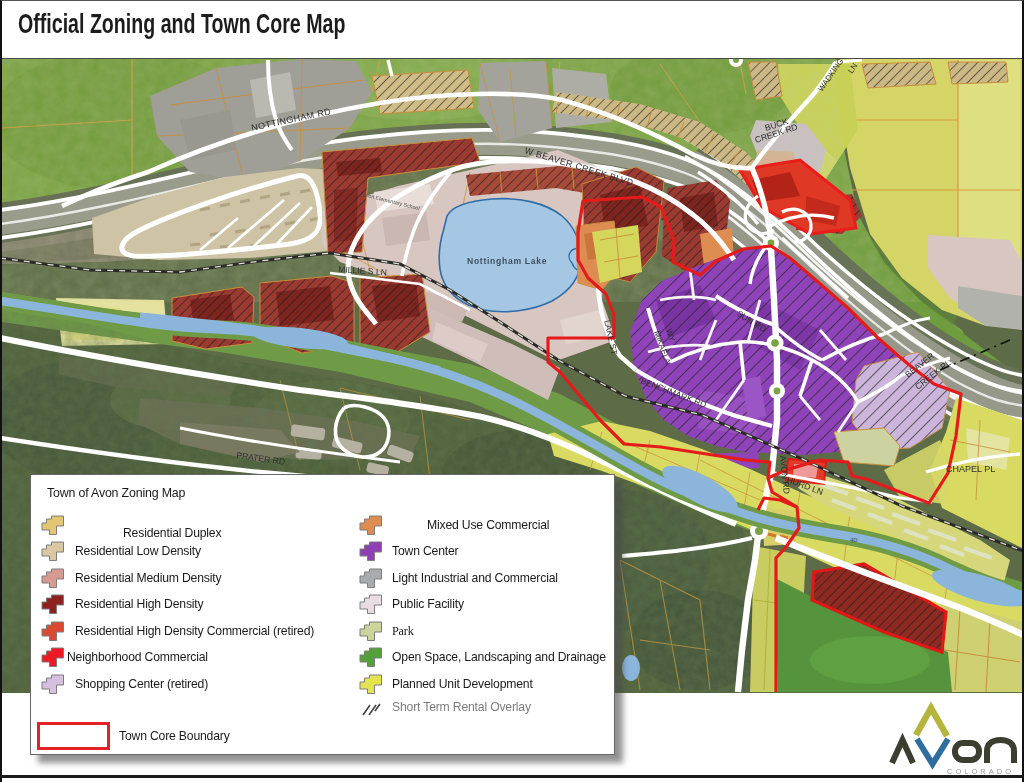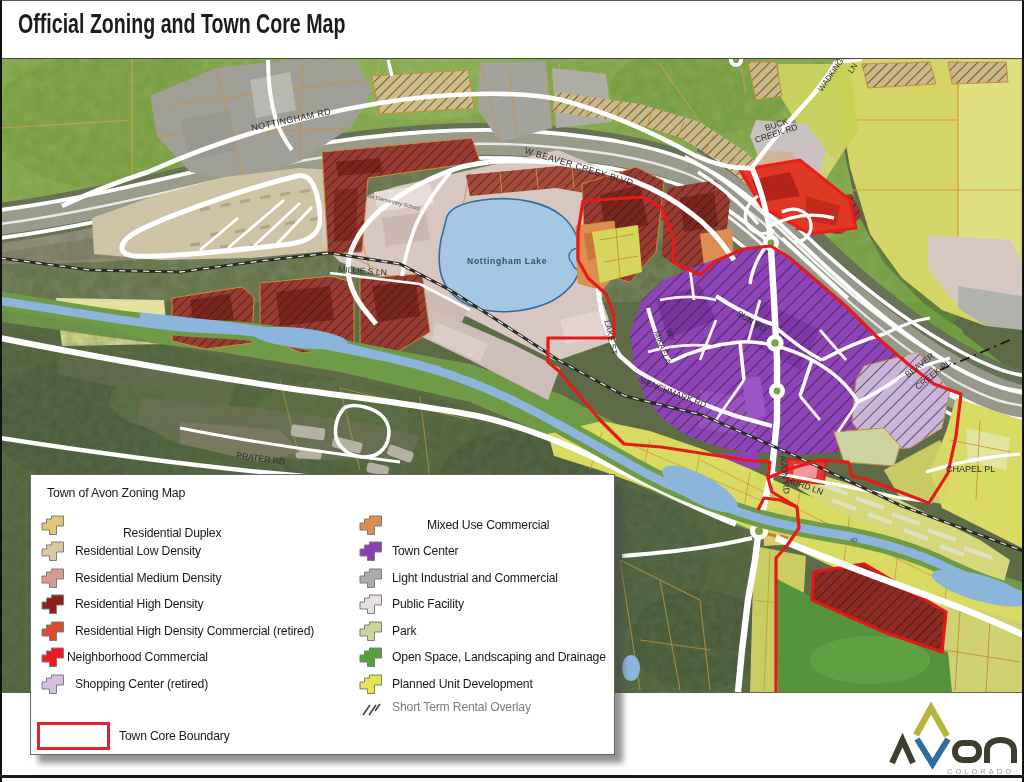--- a/index.html
+++ b/index.html
@@ -481,21 +481,21 @@
       <polygon points="10.5,1 22.5,1 22.5,11 15.5,11 15.5,19.5 8.5,19.5 8.5,15 1,15 1,8 5.5,8 5.5,4 10.5,4" fill="#a9abae" stroke="#7d7d7d" stroke-width="1"></polygon>
     </svg>
 <div class="abs" style="left:361px;top:96px;text-align:right;">Light Industrial and Commercial</div>
 <svg class="abs" style="left:328px;top:119px;" width="24" height="21" viewBox="0 0 24 21">
       <polygon points="10.5,1 22.5,1 22.5,11 15.5,11 15.5,19.5 8.5,19.5 8.5,15 1,15 1,8 5.5,8 5.5,4 10.5,4" fill="#e9dde3" stroke="#7d7d7d" stroke-width="1"></polygon>
     </svg>
 <div class="abs" style="left:361px;top:122px;">Public Facility</div>
 <svg class="abs" style="left:328px;top:146px;" width="24" height="21" viewBox="0 0 24 21">
       <polygon points="10.5,1 22.5,1 22.5,11 15.5,11 15.5,19.5 8.5,19.5 8.5,15 1,15 1,8 5.5,8 5.5,4 10.5,4" fill="#ccd39c" stroke="#7d7d7d" stroke-width="1"></polygon>
     </svg>
-<div class="abs" style="left:361px;top:149px;">Park</div>
+<div class="abs" style="left:361px;top:149px;font-family:Liberation Serif, serif;">Park</div>
 <svg class="abs" style="left:328px;top:172px;" width="24" height="21" viewBox="0 0 24 21">
       <polygon points="10.5,1 22.5,1 22.5,11 15.5,11 15.5,19.5 8.5,19.5 8.5,15 1,15 1,8 5.5,8 5.5,4 10.5,4" fill="#55a038" stroke="#7d7d7d" stroke-width="1"></polygon>
     </svg>
 <div class="abs" style="left:361px;top:175px;">Open Space, Landscaping and Drainage</div>
 <svg class="abs" style="left:328px;top:199px;" width="24" height="21" viewBox="0 0 24 21">
       <polygon points="10.5,1 22.5,1 22.5,11 15.5,11 15.5,19.5 8.5,19.5 8.5,15 1,15 1,8 5.5,8 5.5,4 10.5,4" fill="#e3e44f" stroke="#7d7d7d" stroke-width="1"></polygon>
     </svg>
 <div class="abs" style="left:361px;top:202px;">Planned Unit Development</div>
 
 <svg class="abs" style="left:330px;top:224px;" width="22" height="17" viewBox="0 0 22 17">

